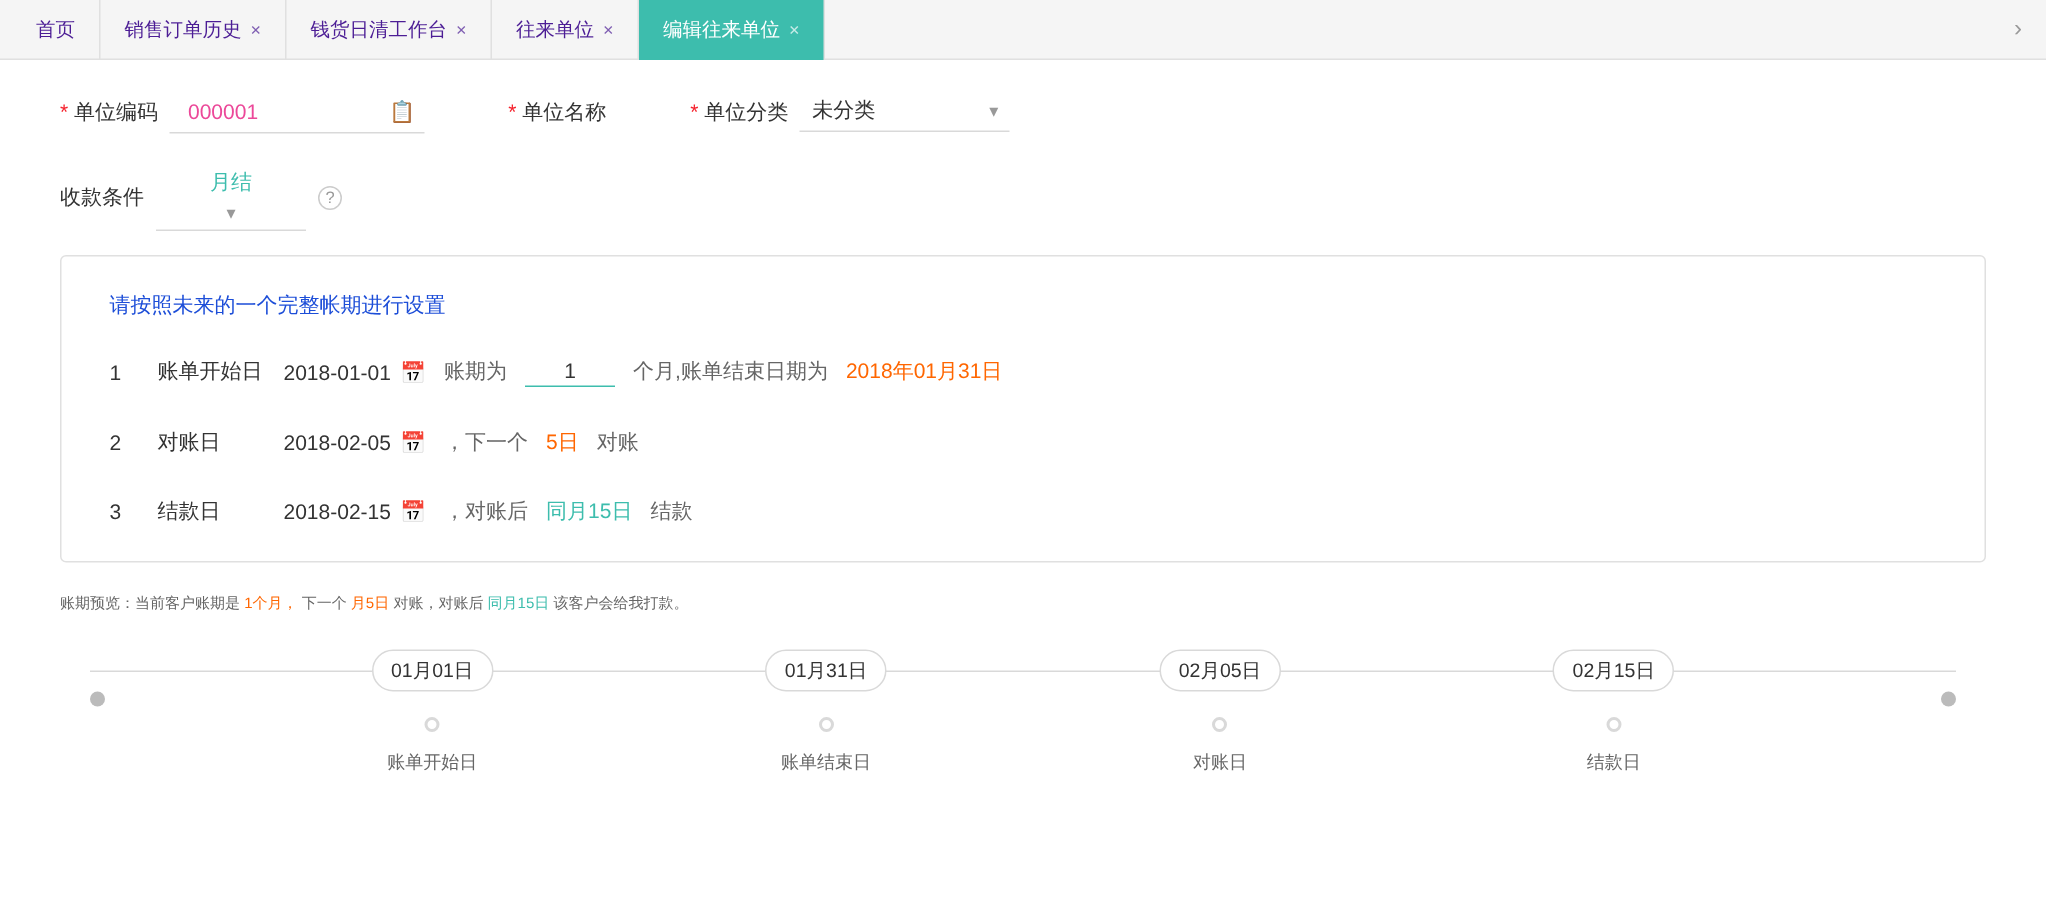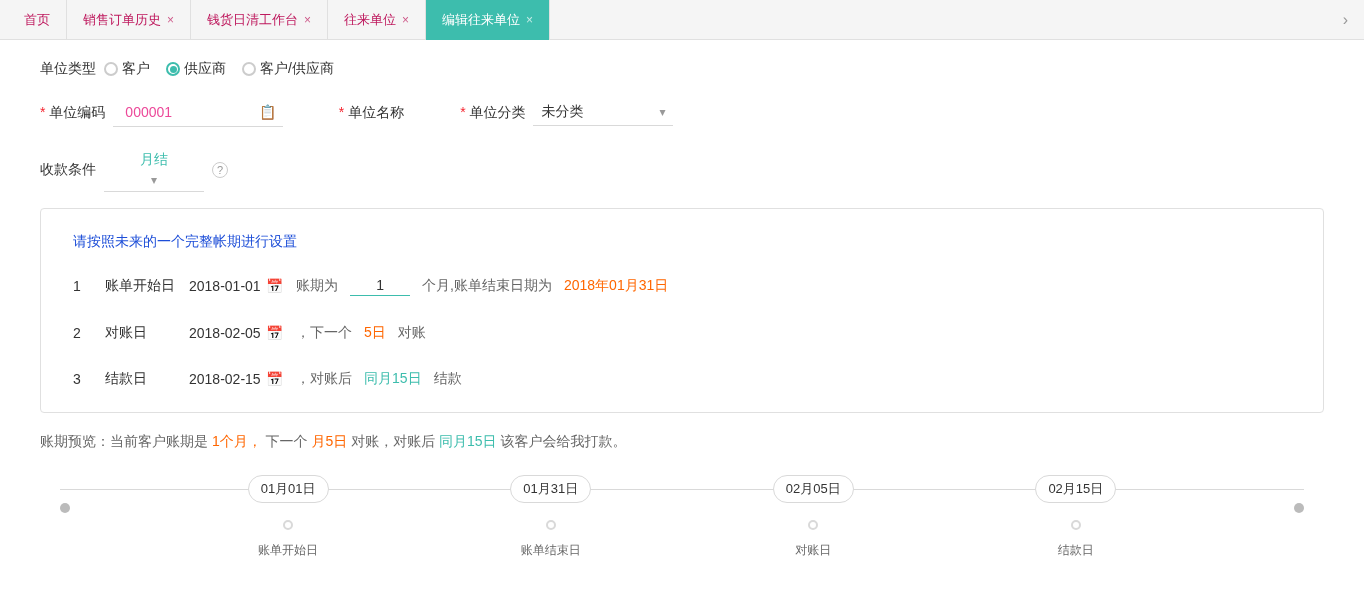--- a/index.html
+++ b/index.html
@@ -14,21 +14,21 @@
       height: 40px;
       padding: 0 8px;
     }
     .tab-item {
       display: flex;
       align-items: center;
       padding: 0 16px;
       height: 40px;
       cursor: pointer;
       font-size: 13px;
-      color: #be185d;
+      color: #4c1d95;
       border-right: 1px solid #e0e0e0;
       white-space: nowrap;
       gap: 6px;
     }
     .tab-item.highlight {
       background: #3dbdad;
       color: #fff;
     }
     .tab-close {
       font-size: 12px;
@@ -244,21 +244,21 @@
       width: 60px;
       text-align: center;
       font-size: 14px;
       outline: none;
       color: #333;
       padding: 2px 4px;
     }
 
     
     .preview-text {
-      font-size: 14px;
+      font-size: 10px;
       color: #666;
       margin-bottom: 24px;
     }
 
     
     .timeline-container {
       display: flex;
       align-items: flex-end;
       position: relative;
       padding: 0 20px;
@@ -338,39 +338,20 @@
   </div>
   <div class="tab-item highlight">
     <span>编辑往来单位</span>
     <span class="tab-close">×</span>
   </div>
   <div class="tab-arrow">›</div>
 </div>
 
 <div class="main-content">
 
-  <div class="form-row">
-    <div class="form-group">
-      <span class="form-label">单位类型</span>
-      <div class="radio-group">
-        <label class="radio-item">
-          <div class="radio-circle"></div>
-          <span>客户</span>
-        </label>
-        <label class="radio-item">
-          <div class="radio-circle checked"></div>
-          <span>供应商</span>
-        </label>
-        <label class="radio-item">
-          <div class="radio-circle"></div>
-          <span>客户/供应商</span>
-        </label>
-      </div>
-    </div>
-  </div>
 
   <div class="form-row">
     <div class="form-group">
       <span class="form-label required">单位编码</span>
       <div class="input-with-icon">
         <input type="text" class="input-field" value="000001" style="width: 140px; border: none;">
         <span class="icon-btn">📋</span>
       </div>
     </div>
     <div class="form-group" style="margin-left:32px;">

